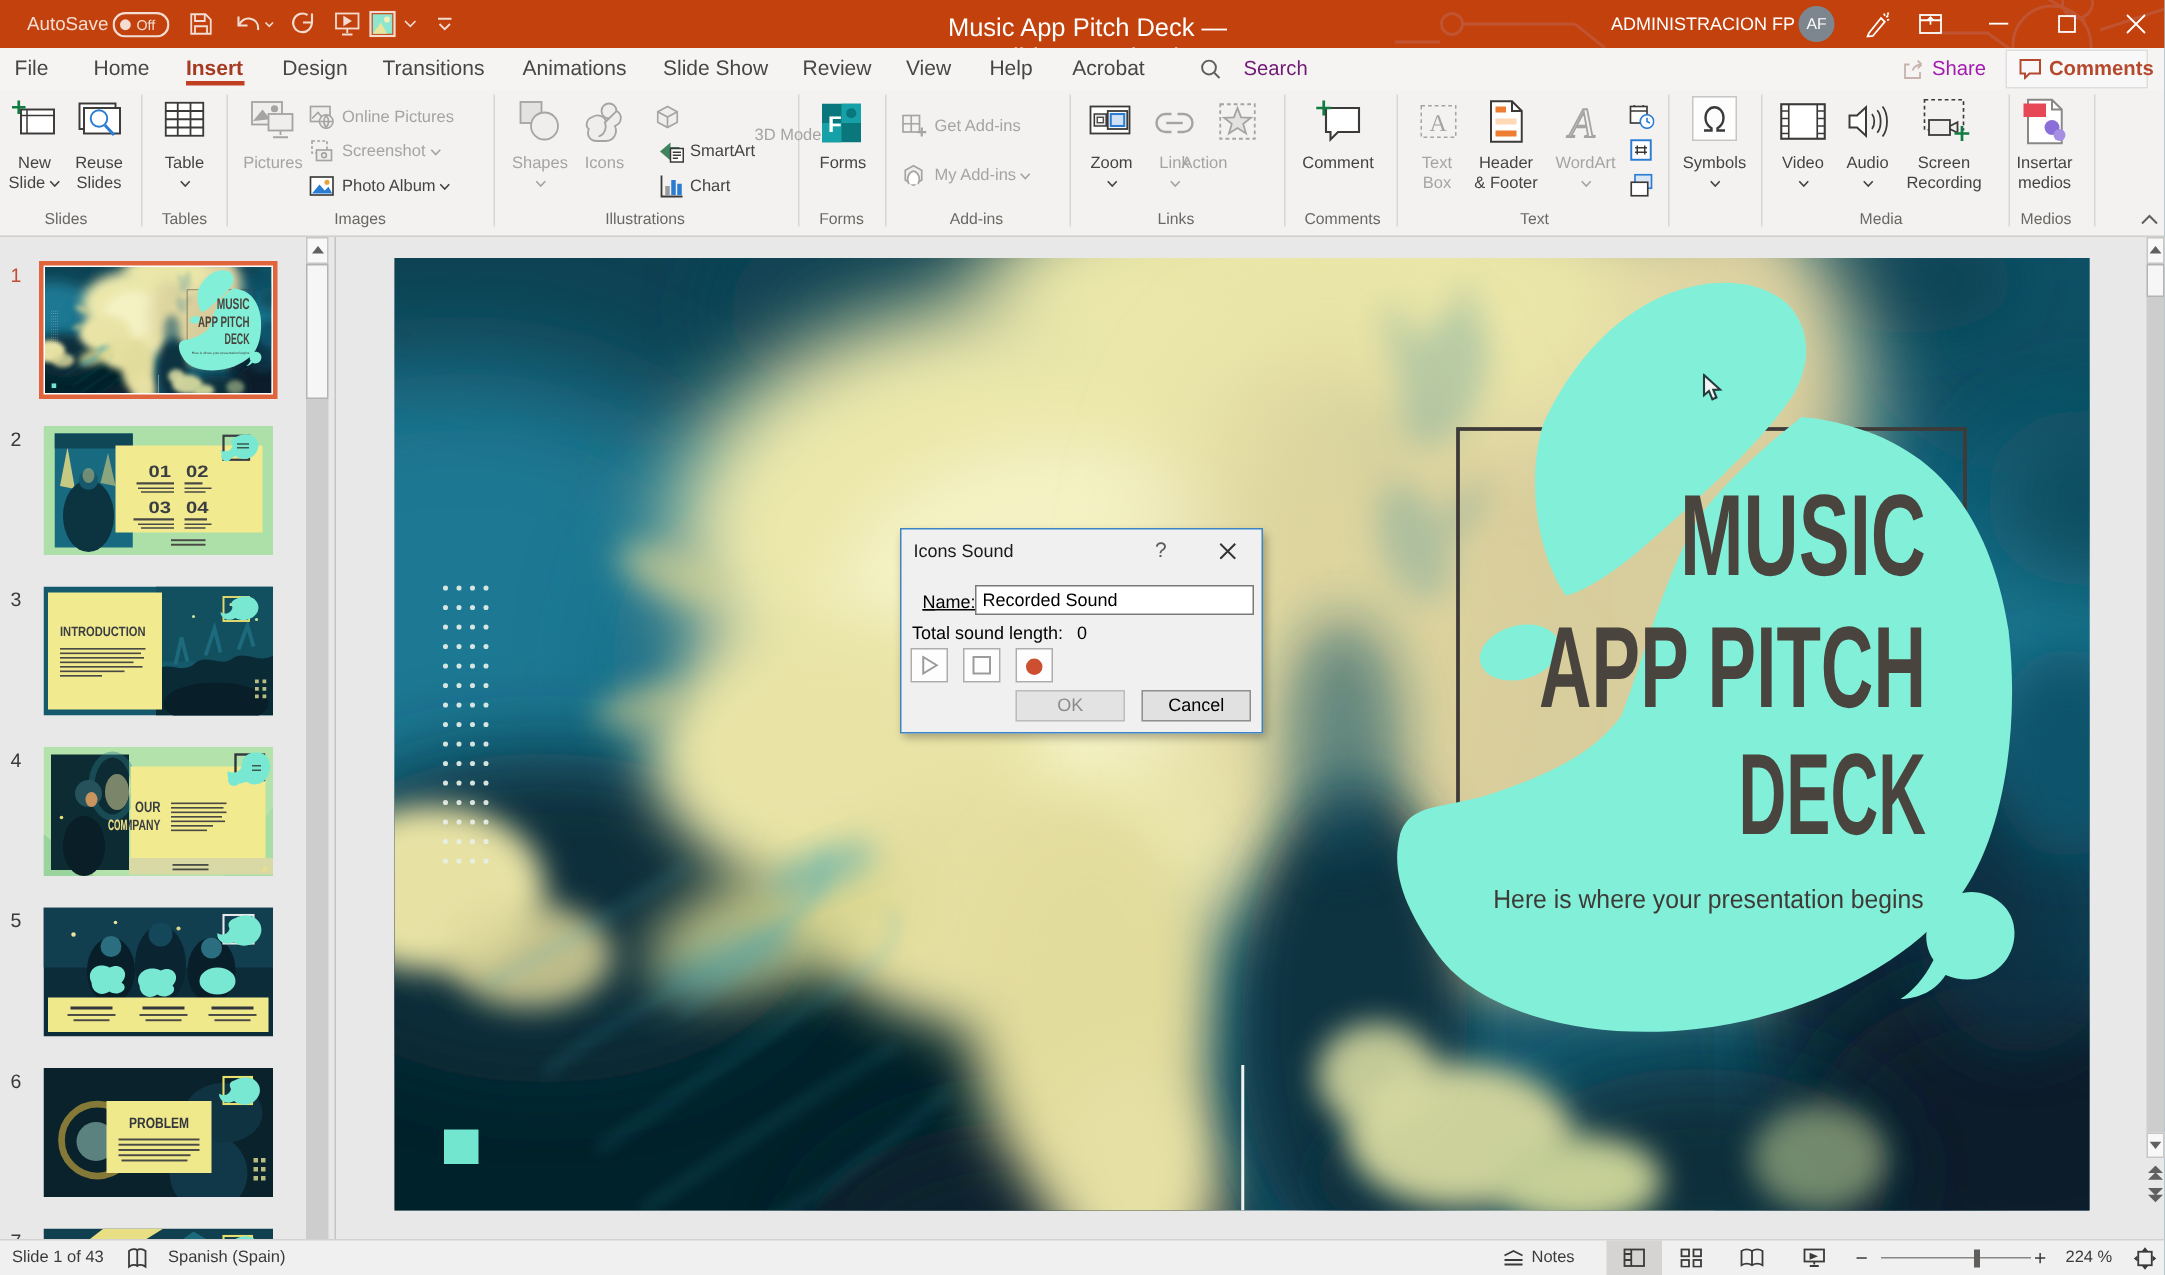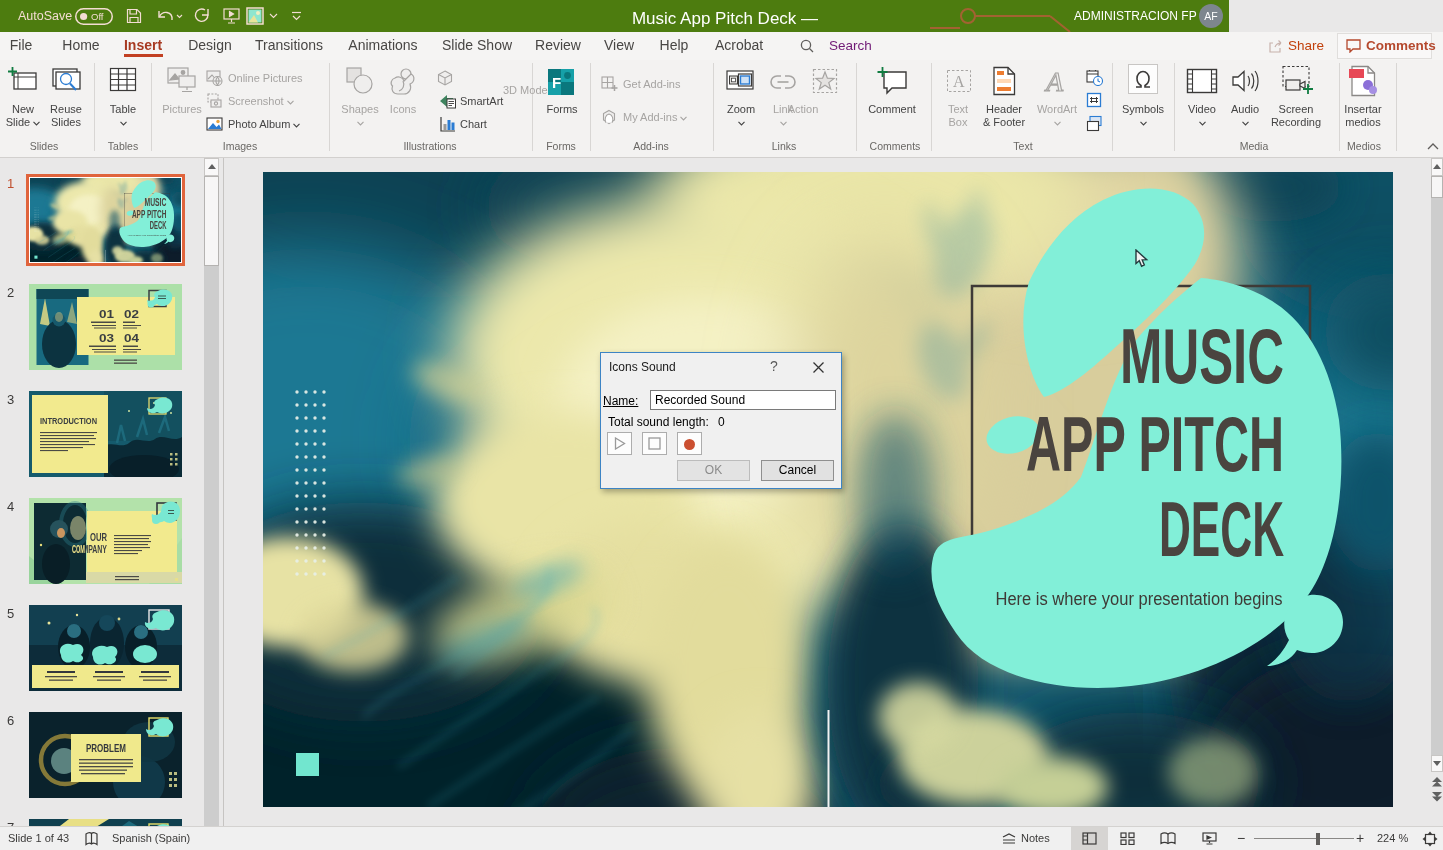--- a/index.html
+++ b/index.html
@@ -2,21 +2,21 @@
 <html><head>
 <meta charset="utf-8">
 <style>
 * { margin:0; padding:0; box-sizing:border-box; }
 html,body { width:1443px; height:850px; overflow:hidden; }
 body { font-family:"Liberation Sans", sans-serif; }
 #app { position:relative; width:1443px; height:850px; background:#e9e8e8; }
 .abs { position:absolute; }
 
 
-#titlebar { position:absolute; left:0; top:0; width:1229px; height:32px; background:#4d7c0f; overflow:hidden; }
+#titlebar { position:absolute; left:0; top:0; width:1443px; height:32px; background:#c2410c; overflow:hidden; }
 #titlebar .qat { position:absolute; top:0; height:32px; color:#f3ddd3; }
 .ttxt { color:#fff; font-size:17px; }
 
 
 #tabrow { position:absolute; left:0; top:32px; width:1443px; height:28px; background:#f5f4f3; }
 .tab { position:absolute; top:0; height:28px; line-height:27px; font-size:14px; color:#484644; text-align:center; white-space:nowrap; }
 .tab.active { color:#a73a22; font-weight:700; }
 #insert-underline { position:absolute; top:54px; height:3px; background:#c24022; }
 
 
@@ -143,21 +143,21 @@
     <svg class="abs" style="left:800px;top:7px" width="14" height="14" viewBox="0 0 14 14" fill="none" stroke="#605e5c" stroke-width="1.3">
       <circle cx="6" cy="6" r="4.6"></circle>
         <path d="M9.5 9.5 L13 13"></path>
     </svg>
     <div class="abs" style="left:829px; top:6px; font-size:13.5px; color:#701a75;">Search</div>
 
     <svg class="abs" style="left:1268px;top:7px" width="15" height="14" viewBox="0 0 15 14" fill="none" stroke="#c8b2ac" stroke-width="1.2">
       <path d="M5 4 H2 V13 H12 V9"></path>
       <path d="M7 8 C8 5.5 10 4 13 4 M13 4 L10.5 1.5 M13 4 L10.5 6.5"></path>
     </svg>
-    <div class="abs" style="left:1288px; top:6px; font-size:13.5px; color:#c2410c;">Share</div>
+    <div class="abs" style="left:1288px; top:6px; font-size:13.5px; color:#a21caf;">Share</div>
 
     <div class="abs" style="left:1337px; top:1px; width:95px; height:26px; border:1px solid #e0dedc; background:#f9f8f8;"></div>
     <svg class="abs" style="left:1346px;top:7px" width="15" height="14" viewBox="0 0 15 14" fill="none" stroke="#b5492e" stroke-width="1.3">
       <path d="M1 1 H14 V10 H7 L4 13 V10 H1 Z"></path>
     </svg>
     <div class="abs" style="left:1366px; top:6px; font-size:13.5px; color:#b5492e; font-weight:700;">Comments</div>
   </div>
   <div id="insert-underline" style="left:124px; width:39px;"></div>
   <div id="ribbon">
 
@@ -793,21 +793,21 @@
   <svg class="abs" style="left:1432px; top:792px;" width="10" height="10" viewBox="0 0 10 10">
       <path d="M0 0 L5 5 L10 0 Z M0 4.5 L5 9.5 L10 4.5 Z" fill="#606060"></path>
     </svg>
 
   <div id="dialog">
     <div class="abs" style="left:8px; top:7px; font-size:12px; color:#1a1a1a;">Icons Sound</div>
     <div class="abs" style="left:169px; top:5px; font-size:14px; color:#5a5a5a;">?</div>
     <svg class="abs" style="left:212px; top:9px;" width="11" height="11" viewBox="0 0 11 11" stroke="#333" stroke-width="1.3">
         <path d="M0.5 0.5 L10.5 10.5 M10.5 0.5 L0.5 10.5"></path>
       </svg>
-    <div class="abs" style="left:2px; top:41px;text-decoration:underline;"><u>N</u>ame:</div>
+    <div class="abs" style="left:14px; top:41px;text-decoration:underline;"><u>N</u>ame:</div>
     <div class="abs" style="left:49px; top:37px; width:186px; height:20px; background:#fff; border:1px solid #7a7a7a; font-size:12px; line-height:18px; padding-left:4px;">Recorded Sound</div>
     <div class="abs" style="left:7px; top:62px;">Total sound length:</div>
     <div class="abs" style="left:117px; top:62px;">0</div>
     <div class="abs" style="left:6px; top:79px; width:25px; height:23px; background:#fdfdfd; border:1px solid #adadad;">
       <svg style="position:absolute;left:6px;top:4px" width="12" height="13" viewBox="0 0 12 13">
           <path d="M1.5 1 L10.5 6.5 L1.5 12 Z" fill="none" stroke="#9a9a9a" stroke-width="1.3"></path>
         </svg>
     </div>
     <div class="abs" style="left:41px; top:79px; width:25px; height:23px; background:#fdfdfd; border:1px solid #adadad;">
       <svg style="position:absolute;left:5px;top:4px" width="13" height="13" viewBox="0 0 13 13">

